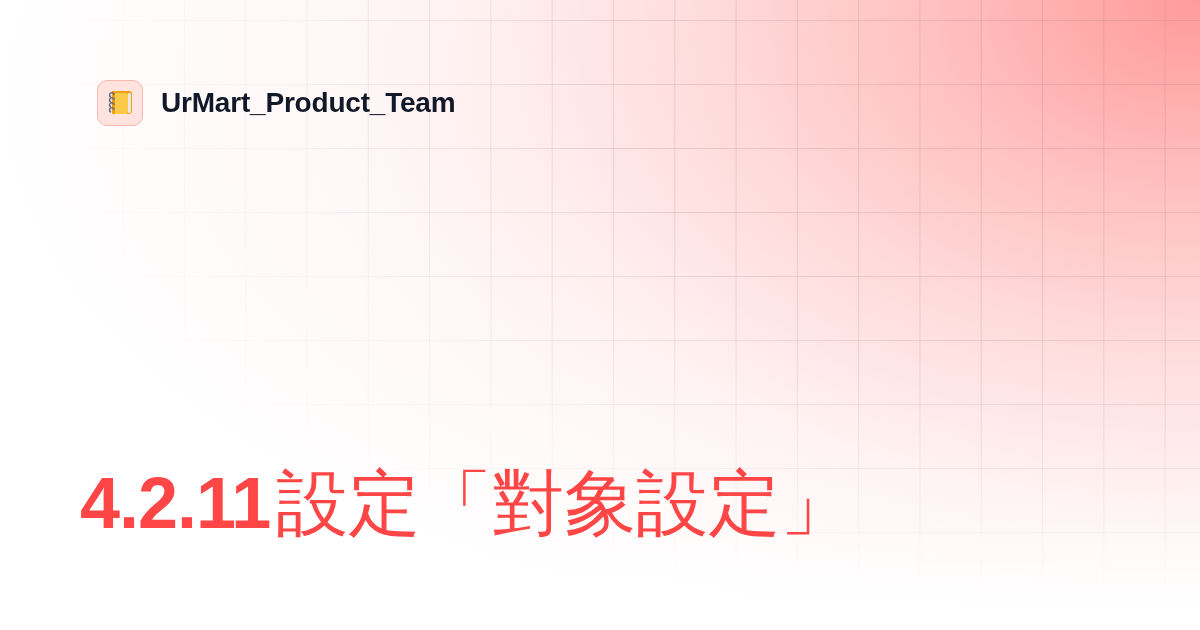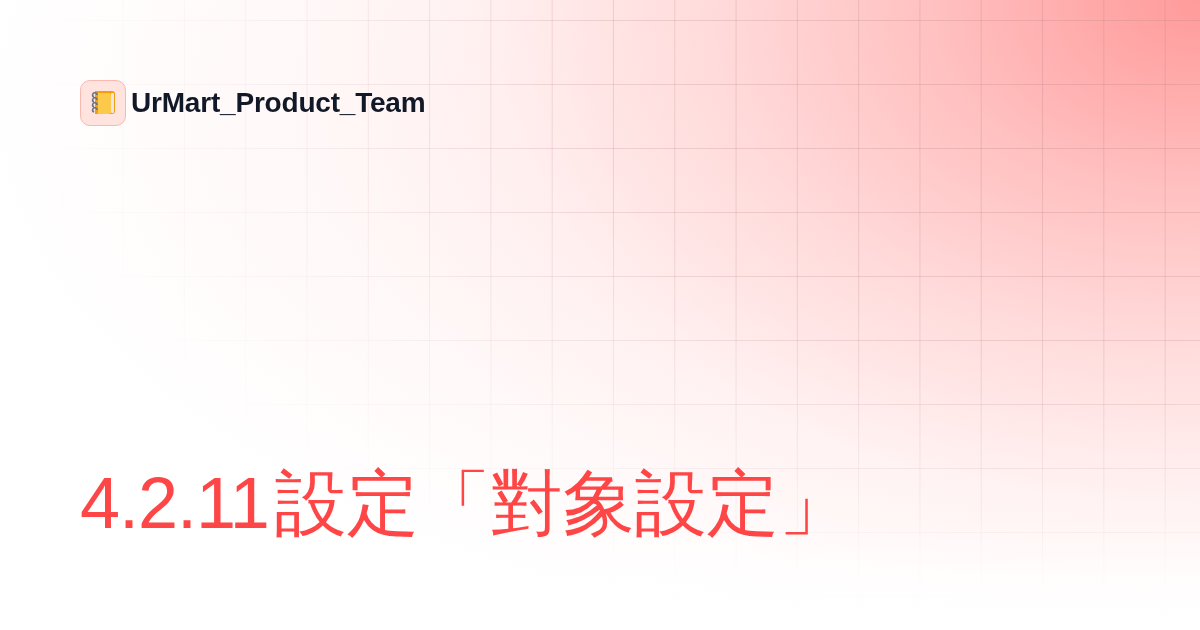--- a/index.html
+++ b/index.html
@@ -22,42 +22,42 @@
     background-size: 61.3px 64px;
     background-position: 0px 20px;
     -webkit-mask-image: radial-gradient(ellipse 1150px 620px at 1100px 80px, #000 0%, rgba(0,0,0,0.85) 45%, rgba(0,0,0,0.25) 75%, transparent 95%);
             mask-image: radial-gradient(ellipse 1150px 620px at 1100px 80px, #000 0%, rgba(0,0,0,0.85) 45%, rgba(0,0,0,0.25) 75%, transparent 95%);
   }
   .fade-bottom {
     position: absolute; left: 0; right: 0; bottom: 0; height: 110px;
     background: linear-gradient(to bottom, rgba(255,255,255,0) 0%, rgba(255,255,255,0.9) 85%, #fff 100%);
   }
   .brand {
-    position: absolute; left: 80px; top: 80px;
-    display: flex; align-items: center; gap: 5px;
+    position: absolute; left: 97px; top: 80px;
+    display: flex; align-items: center; gap: 18px;
   }
   .brand-icon {
     width: 46px; height: 46px; box-sizing: border-box;
     border-radius: 10px;
     background: #ffe3df;
     border: 1px solid #f9b8b0;
     display: flex; align-items: center; justify-content: center;
   }
   .brand-name {
     font-size: 28px; font-weight: 700; color: #111827;
     letter-spacing: -0.2px;
   }
   .title {
     position: absolute; left: 80px; top: 458px;
     margin: 0;
     font-size: 72px; line-height: 90px; color: #ff4646;
     white-space: nowrap;
   }
   .title .num {
-    font-weight: 400;
+    font-weight: 700;
     font-family: "Liberation Sans", sans-serif;
     letter-spacing: -1px;
     margin-top: 12px;
   }
   .title .text {
     font-weight: 400;
     font-family: "DejaVu Sans", sans-serif;
     margin-left: 6px;
   }
 </style>

